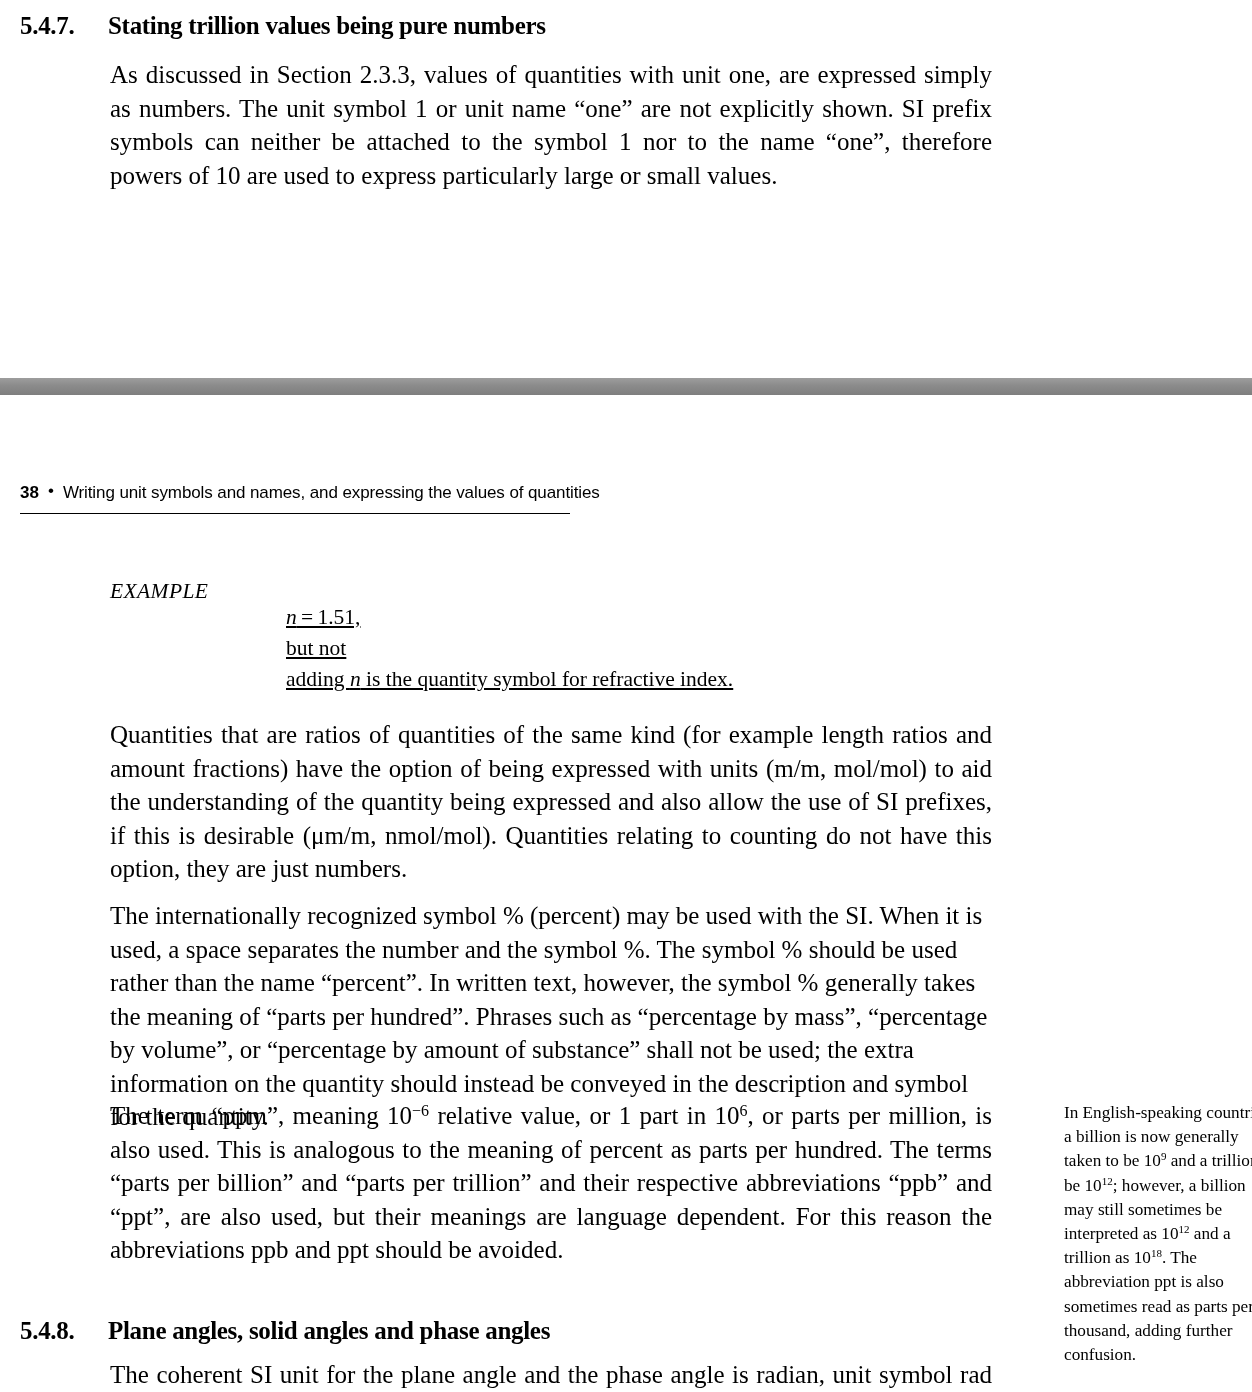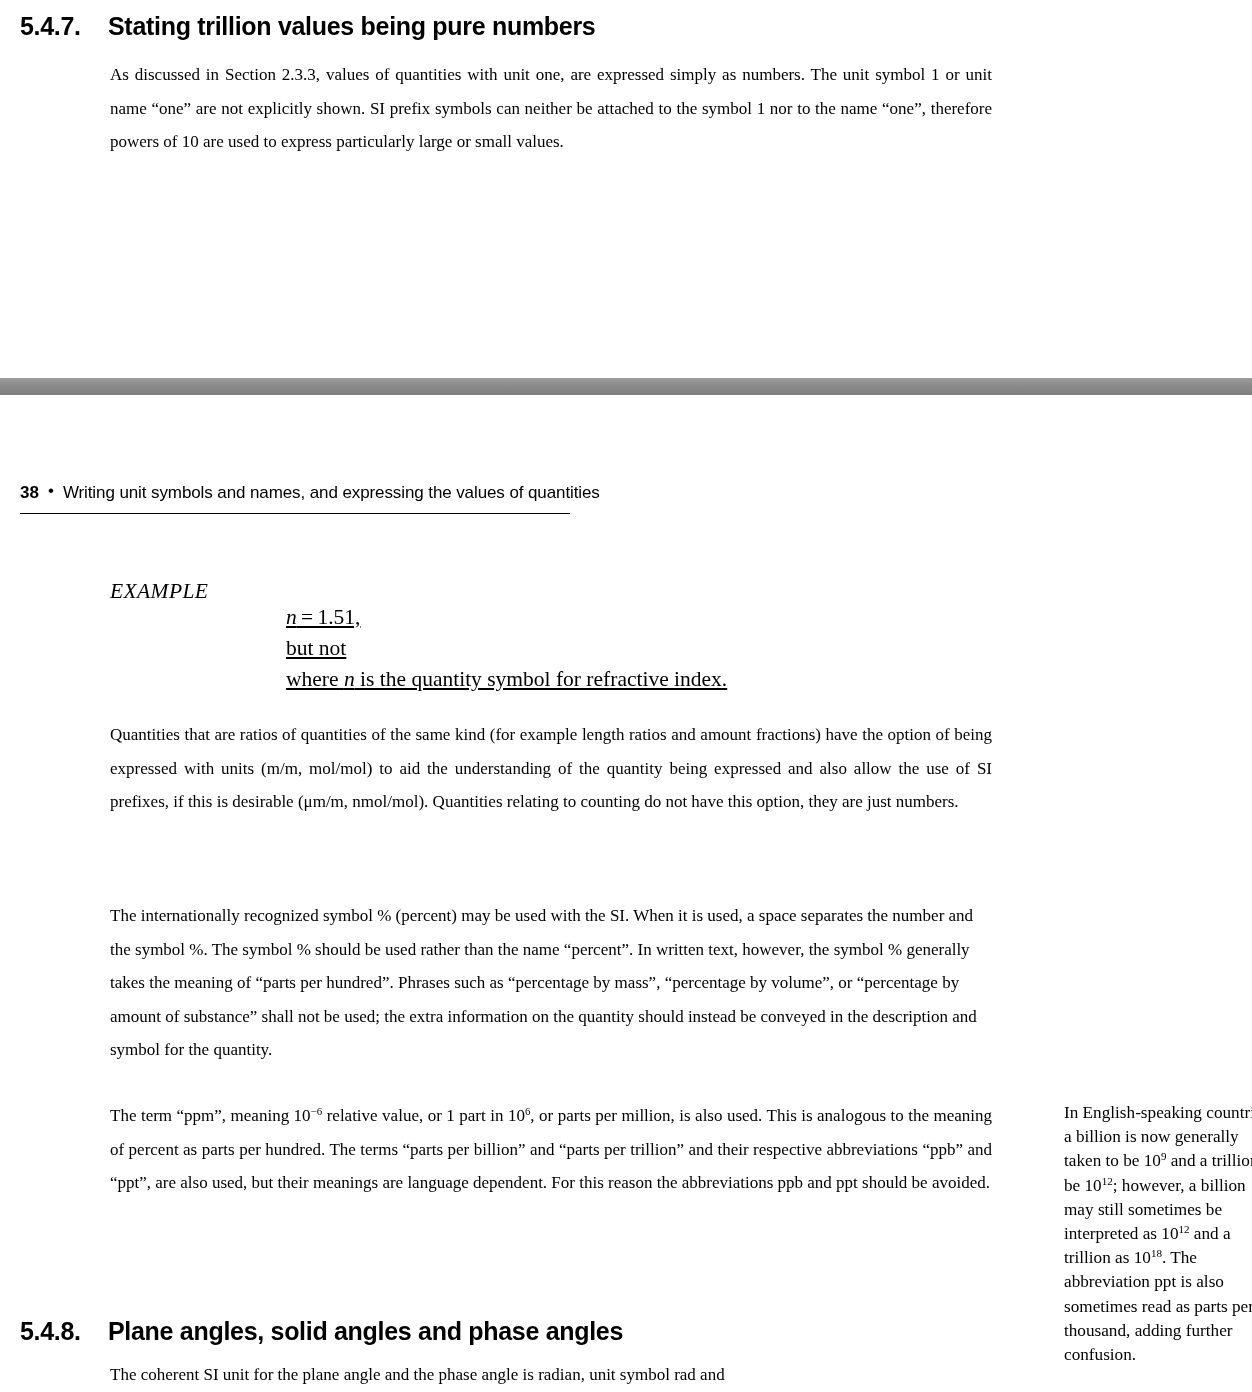--- a/index.html
+++ b/index.html
@@ -20,40 +20,40 @@
   .page {
     position: absolute;
     inset: 0;
   }
 
   
   .section-heading {
     position: absolute;
     display: flex;
     align-items: center;
-    font-family: Liberation Sans, sans-serif;
+    font-family: Liberation Serif, serif;
     font-weight: bold;
     font-size: 25px;
     letter-spacing: -0.3px;
     color: #000;
     white-space: nowrap;
   }
   .section-heading .sec-num {
     width: 88px;
     flex: 0 0 88px;
   }
   .section-heading .sec-title { }
 
   
   .body-par {
     position: absolute;
     left: 110px;
     width: 882px;
     font-family: "Liberation Serif", serif;
-    font-size: 17px;
+    font-size: 25px;
     line-height: 33.5px;
     color: #000;
     text-align: justify;
     text-justify: inter-word;
   }
   .body-par.tight {
     text-align: left;
   }
 
   
@@ -160,21 +160,21 @@
     <span class="hdr-dot">•</span>
     <span class="hdr-text">Writing unit symbols and names, and expressing the values of quantities</span>
   </div>
   <div class="header-rule" style="left:20px; top:513px; width:550px;"></div>
 
   <div class="example-block" style="top:576px;">
     <div class="ex-label">EXAMPLE</div>
     <div class="ex-lines">
       <div class="ex-line"><span class="ital">n</span><span> = 1.51,</span></div>
       <div class="ex-line">but not</div>
-      <div class="ex-line"><span>where </span><span class="ital">n</span><span> is the quantity symbol for refractive index.</span></div>
+      <div class="ex-line"><span>adding </span><span class="ital">n</span><span> is the quantity symbol for refractive index.</span></div>
     </div>
   </div>
 
   <div class="body-par" style="top:718px;">Quantities that are ratios of quantities of the same kind (for example length ratios and amount fractions) have the option of being expressed with units (m/m, mol/mol) to aid the understanding of the quantity being expressed and also allow the use of SI prefixes, if this is desirable (μm/m, nmol/mol). Quantities relating to counting do not have this option, they are just numbers.</div>
 
   <div class="body-par tight" style="top:899px;">The internationally recognized symbol % (percent) may be used with the SI. When it is used, a space separates the number and the symbol %. The symbol % should be used rather than the name “percent”. In written text, however, the symbol % generally takes the meaning of “parts per hundred”. Phrases such as “percentage by mass”, “percentage by volume”, or “percentage by amount of substance” shall not be used; the extra information on the quantity should instead be conveyed in the description and symbol for the quantity.</div>
 
   <div class="body-par" style="top:1099px;">
     <span>The term “ppm”, meaning 10</span><sup>−6</sup><span> relative value, or 1 part in 10</span><sup>6</sup><span>, or parts per million, is also used. This is analogous to the meaning of percent as parts per hundred. The terms “parts per billion” and “parts per trillion” and their respective abbreviations “ppb” and “ppt”, are also used, but their meanings are language dependent. For this reason the abbreviations ppb and ppt should be avoided.</span>
   </div>

